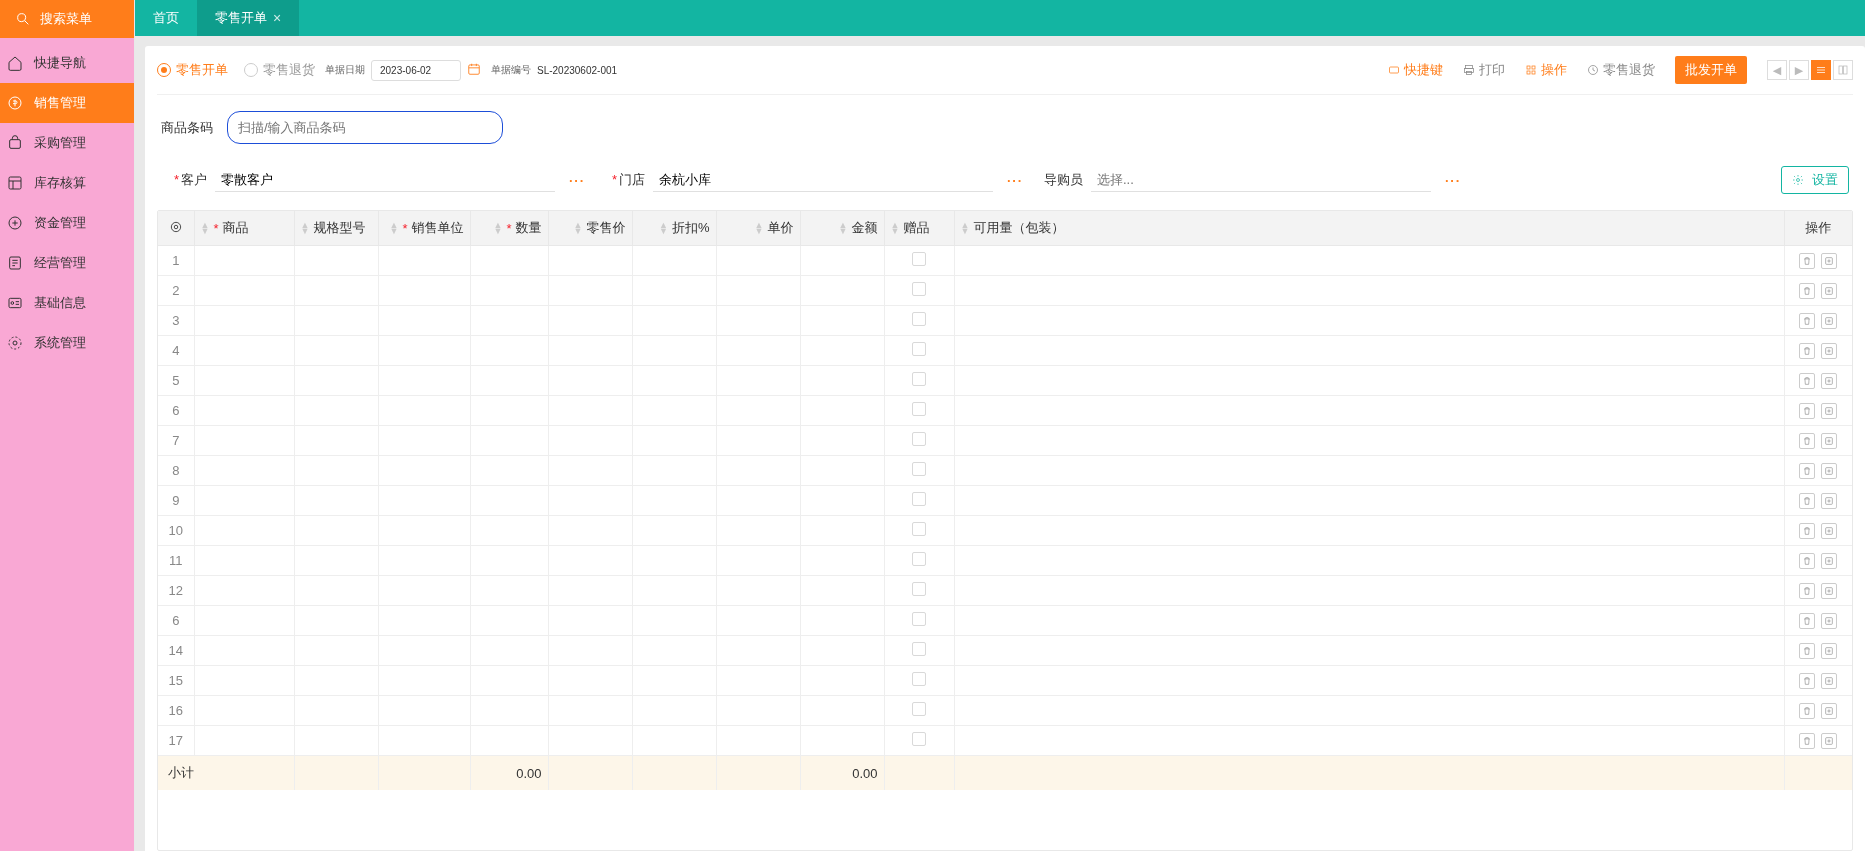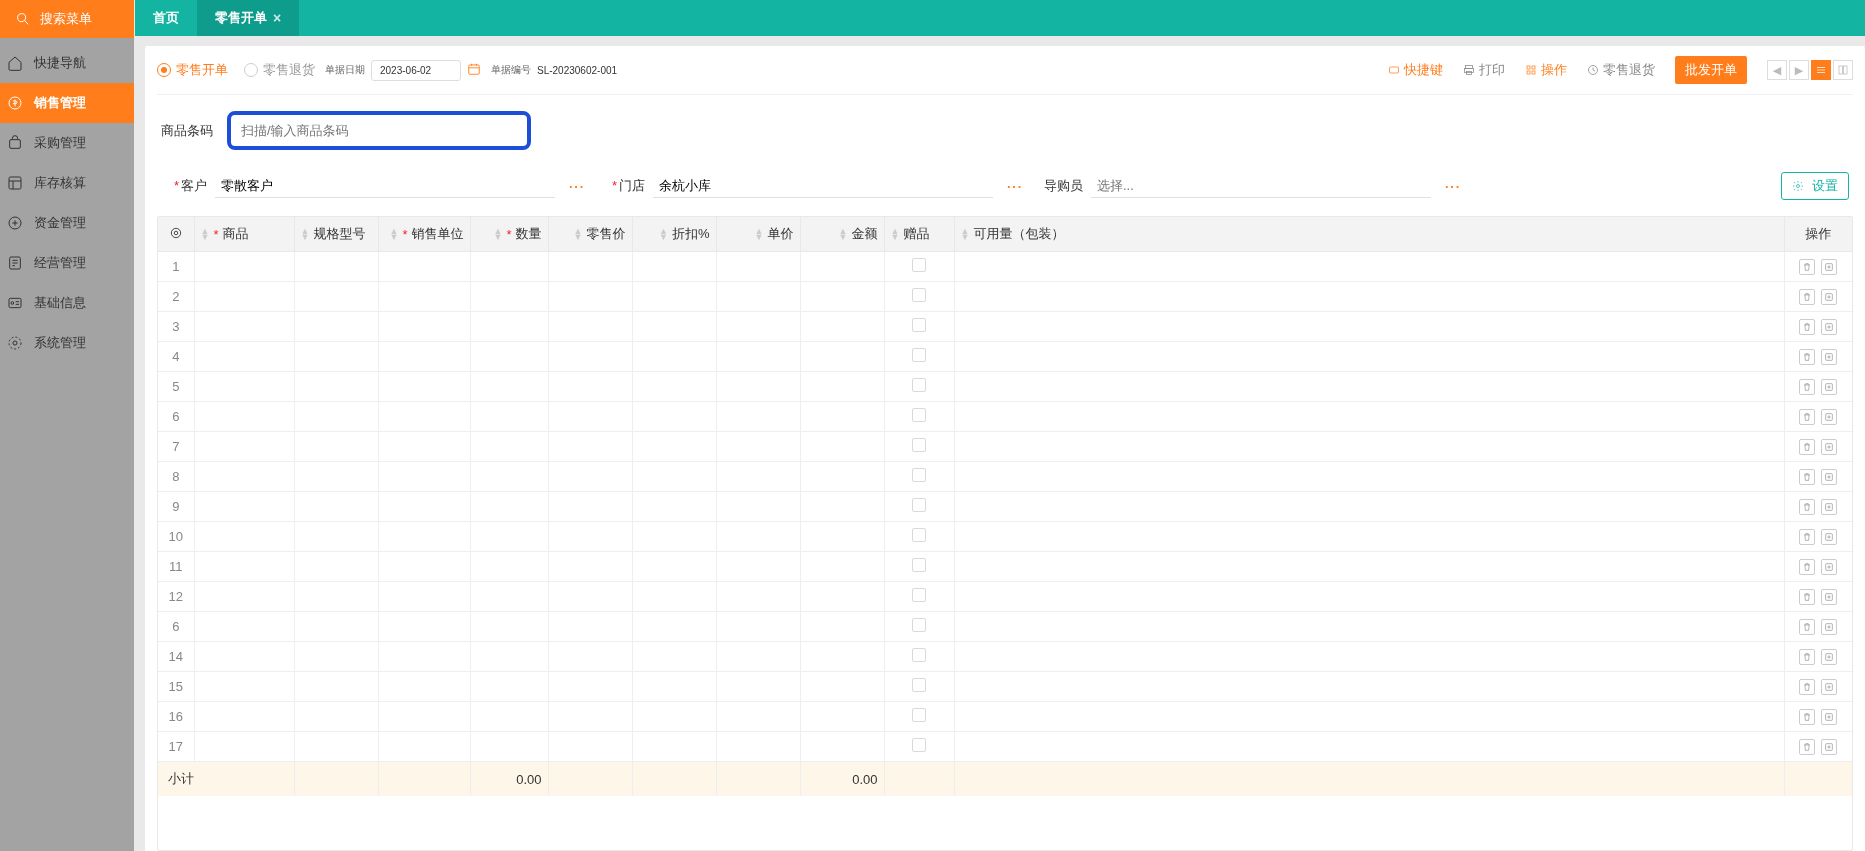--- a/index.html
+++ b/index.html
@@ -1,33 +1,33 @@
 <!DOCTYPE html>
 <html><head>
   <meta charset="utf-8">
   <style>
     * { margin: 0; padding: 0; box-sizing: border-box; }
     body { font-family: "Microsoft YaHei", Arial, sans-serif; font-size: 13px; color: #333; background: #fff; overflow: hidden; }
     
     .app { display: flex; height: 100vh; }
     
     
-    .sidebar { width: 135px; background: #a3a3a3; border-right: 1px solid #e8e8e8; flex-shrink: 0; }
+    .sidebar { width: 135px; background: #f9a8d4; border-right: 1px solid #e8e8e8; flex-shrink: 0; }
     .sidebar-search { display: flex; align-items: center; padding: 10px 14px; background: #ff7d1a; color: #fff; font-size: 13px; gap: 8px; cursor: pointer; }
     .sidebar-items { padding-top: 5px; }
     .sidebar-item { display: flex; align-items: center; padding: 11px 6px; gap: 10px; cursor: pointer; color: #333; }
-    .sidebar-item.active { background: #ff7d1a; color: #fff; font-weight: bold; }
+    .sidebar-item.active { background: #ff7d1a; color: #fff; }
     .sidebar-icon { width: 18px; height: 18px; display: flex; align-items: center; justify-content: center; flex-shrink: 0; }
     
     
     .main { flex: 1; display: flex; flex-direction: column; overflow: hidden; }
     
     
     .tabs-bar { background: #13b5a2; height: 36px; display: flex; align-items: stretch; }
-    .tab { display: flex; align-items: center; padding: 5px 18px; color: #fff; font-size: 13px; cursor: pointer; gap: 6px; font-weight: bold; }
+    .tab { display: flex; align-items: center; padding: 5px 18px; color: #fff; font-size: 13px; cursor: pointer; gap: 6px; }
     .tab.active { background: #0e9d8c; }
     .tab-close { font-size: 14px; opacity: 0.8; }
     
     
     .content { flex: 1; padding: 10px 0 0 10px; overflow: hidden; display: flex; flex-direction: column; background: #e9e9e9; }
     .panel { background: #fff; border-radius: 3px 3px 0 0; padding: 10px 12px 0 12px; flex: 1; display: flex; flex-direction: column; overflow: hidden; }
     
     
     .top-row { display: flex; align-items: center; gap: 10px; flex-wrap: nowrap; padding-bottom: 10px; border-bottom: 1px solid #f0f0f0; }
     .radio-group { display: flex; gap: 16px; align-items: center; }
@@ -49,21 +49,21 @@
     .tool-link { display: flex; align-items: center; gap: 4px; color: #888; font-size: 13px; cursor: pointer; }
     .tool-link.orange { color: #ff7d1a; }
     .btn-primary { background: #ff7d1a; color: #fff; padding: 5px 10px; border-radius: 2px; cursor: pointer; font-size: 13px; }
     .nav-btns { display: flex; gap: 2px; align-items: center; }
     .nav-btn { width: 20px; height: 20px; border: 1px solid #ddd; display: flex; align-items: center; justify-content: center; cursor: pointer; color: #bbb; font-size: 11px; }
     .nav-btn.accent { background: #ff7d1a; border-color: #ff7d1a; color: #fff; }
     
     
     .barcode-row { display: flex; align-items: center; gap: 14px; padding: 16px 4px; }
     .barcode-label { font-size: 13px; color: #333; font-weight: 500; }
-    .barcode-input { border: 4px solid #1d4ed8; border-radius: 8px; padding: 8px 10px; width: 304px; font-size: 13px; }
+    .barcode-input { border: 1px solid #1d4ed8; border-radius: 13px; padding: 8px 10px; width: 276px; font-size: 13px; }
     
     
     .filter-row { display: flex; align-items: center; gap: 8px; padding: 6px 4px 16px; }
     .filter-group { display: flex; align-items: center; gap: 8px; }
     .filter-label { color: #333; font-size: 13px; min-width: 46px; text-align: right; }
     .req { color: #f5222d; margin-right: 2px; }
     .filter-input { border: none; border-bottom: 1px solid #e0e0e0; padding: 4px 6px; font-size: 13px; min-width: 340px; background: transparent; }
     .filter-more { color: #ff7d1a; cursor: pointer; padding: 0 6px; letter-spacing: 1px; font-weight: bold; }
     .filter-placeholder { color: #bbb; }
     .settings-btn { border: 1px solid #13b5a2; color: #13b5a2; padding: 4px 10px; border-radius: 3px; cursor: pointer; display: flex; align-items: center; gap: 8px; font-size: 13px; }

